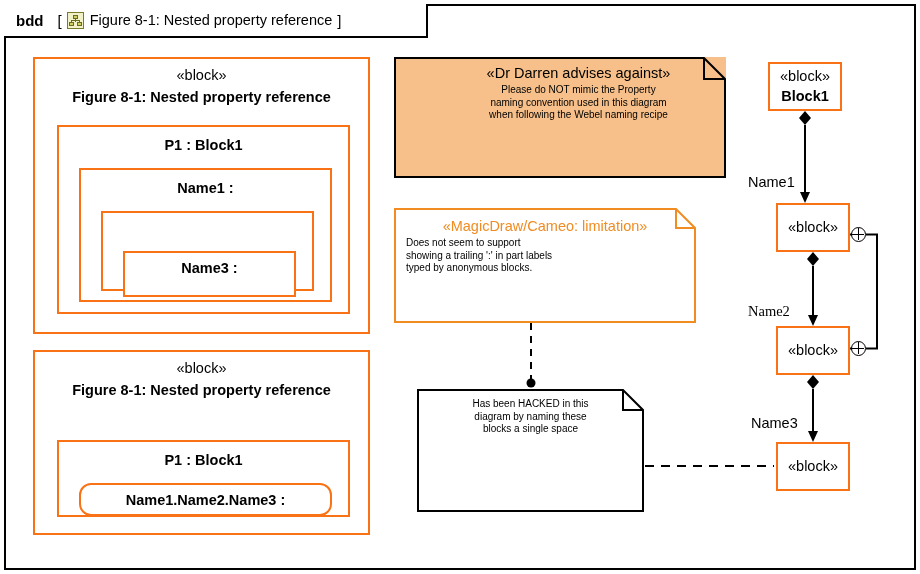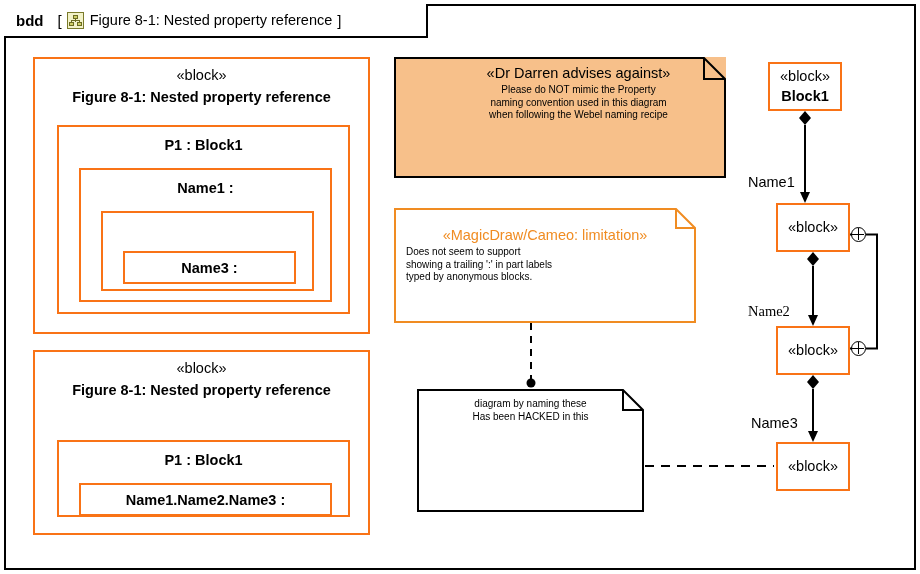--- a/index.html
+++ b/index.html
@@ -193,36 +193,36 @@
     <div class="nm" style="position:absolute; left:0; top:30px; width:100%;">Figure 8-1: Nested property reference</div>
 
     <div class="box" style="left:22px; top:66px; width:293px; height:189px;">
       <div class="part-label" style="position:absolute; left:0; top:10px; width:100%;">P1 : Block1</div>
 
       <div class="box" style="left:20px; top:41px; width:253px; height:134px;">
         <div class="part-label" style="position:absolute; left:0; top:10px; width:100%;">Name1 :</div>
 
         <div class="box" style="left:20px; top:41px; width:213px; height:80px;">
 
-          <div class="box" style="left:20px; top:38px; width:173px; height:33px;">
+          <div class="box" style="left:20px; top:38px; width:173px; height:46px;">
             <div class="part-label" style="position:absolute; left:0; top:7px; width:100%;">Name3 :</div>
           </div>
         </div>
       </div>
     </div>
   </div>
 
   <div class="box" style="left:33px; top:350px; width:337px; height:185px;">
     <div class="kw" style="position:absolute; left:0; top:8px; width:100%;">«block»</div>
     <div class="nm" style="position:absolute; left:0; top:30px; width:100%;">Figure 8-1: Nested property reference</div>
 
     <div class="box" style="left:22px; top:88px; width:293px; height:77px;">
       <div class="part-label" style="position:absolute; left:0; top:10px; width:100%;">P1 : Block1</div>
 
-      <div class="box" style="left:20px; top:41px; width:253px; height:33px;">
+      <div class="box" style="left:20px; top:41px; width:253px; height:33px;border-radius:12px;">
         <div class="part-label" style="position:absolute; left:0; top:7px; width:100%;">Name1.Name2.Name3 :</div>
       </div>
     </div>
   </div>
 
   <div class="note note-orange-fill" style="left:394px; top:57px; width:332px; height:121px;">
     <svg width="332" height="121" style="position:absolute; left:0; top:0;">
       <polygon points="1,1 310,1 331,22 331,120 1,120" fill="#f7c08a" stroke="#000" stroke-width="2"></polygon>
       <polyline points="310,1 310,22 331,22" fill="none" stroke="#000" stroke-width="2"></polyline>
     </svg>
@@ -232,36 +232,37 @@
       <div class="note-text">naming convention used in this diagram</div>
       <div class="note-text">when following the Webel naming recipe</div>
     </div>
   </div>
 
   <div class="note" style="left:394px; top:208px; width:302px; height:115px;">
     <svg width="302" height="115" style="position:absolute; left:0; top:0;">
       <polygon points="1,1 282,1 301,20 301,114 1,114" fill="#ffffff" stroke="#f08c22" stroke-width="2"></polygon>
       <polyline points="282,1 282,20 301,20" fill="none" stroke="#f08c22" stroke-width="2"></polyline>
     </svg>
-    <div class="body" style="border:none; padding:19px 12px;">
+    <div class="body" style="border:none; padding:10px 12px;">
       <div class="note-title" style="color:#f08c22;">«MagicDraw/Cameo: limitation»</div>
       <div class="note-text left">Does not seem to support</div>
       <div class="note-text left">showing a trailing ':' in part labels</div>
       <div class="note-text left">typed by anonymous blocks.</div>
     </div>
   </div>
 
   <div class="note" style="left:417px; top:389px; width:227px; height:123px;">
     <svg width="227" height="123" style="position:absolute; left:0; top:0;">
       <polygon points="1,1 206,1 226,21 226,122 1,122" fill="#ffffff" stroke="#000" stroke-width="2"></polygon>
       <polyline points="206,1 206,21 226,21" fill="none" stroke="#000" stroke-width="2"></polyline>
     </svg>
     <div class="body" style="border:none; padding:9px 10px;">
+      <div class="note-text">Has been HACKED in this</div>
       <div class="note-text">diagram by naming these</div>
-      <div class="note-text">Has been HACKED in this</div>
+      <div class="note-text">blocks a single space</div>
     </div>
   </div>
 
   <div class="box" style="left:768px; top:62px; width:74px; height:49px;">
     <div class="kw" style="position:absolute; left:0; top:4px; width:100%;">«block»</div>
     <div class="nm" style="position:absolute; left:0; top:24px; width:100%;text-align:center;">Block1</div>
   </div>
 
   <div class="box" style="left:776px; top:203px; width:74px; height:49px;">
     <div class="kw" style="position:absolute; left:0; top:14px; width:100%;">«block»</div>

